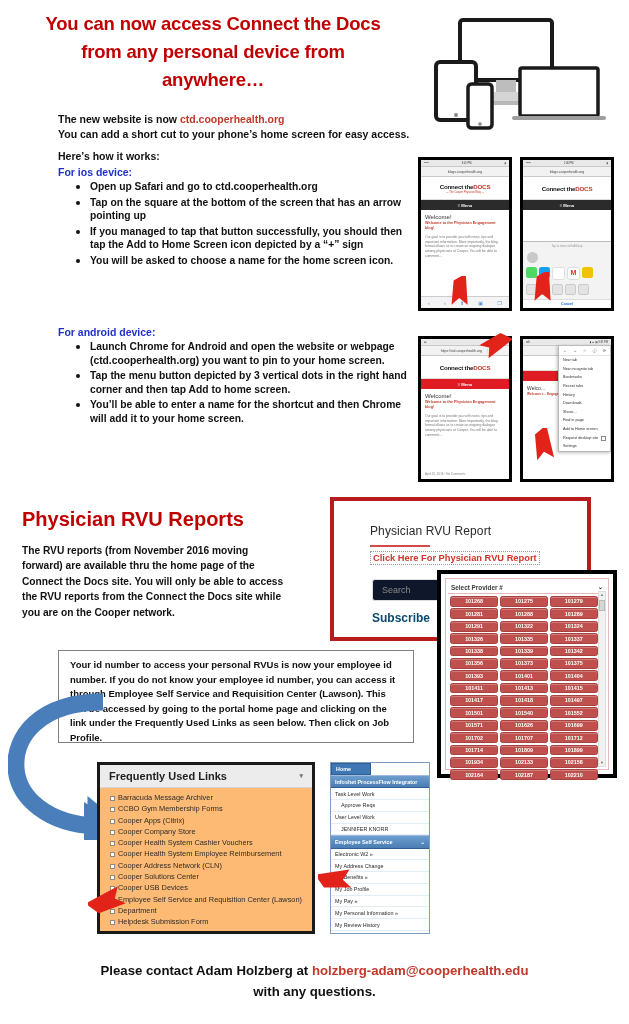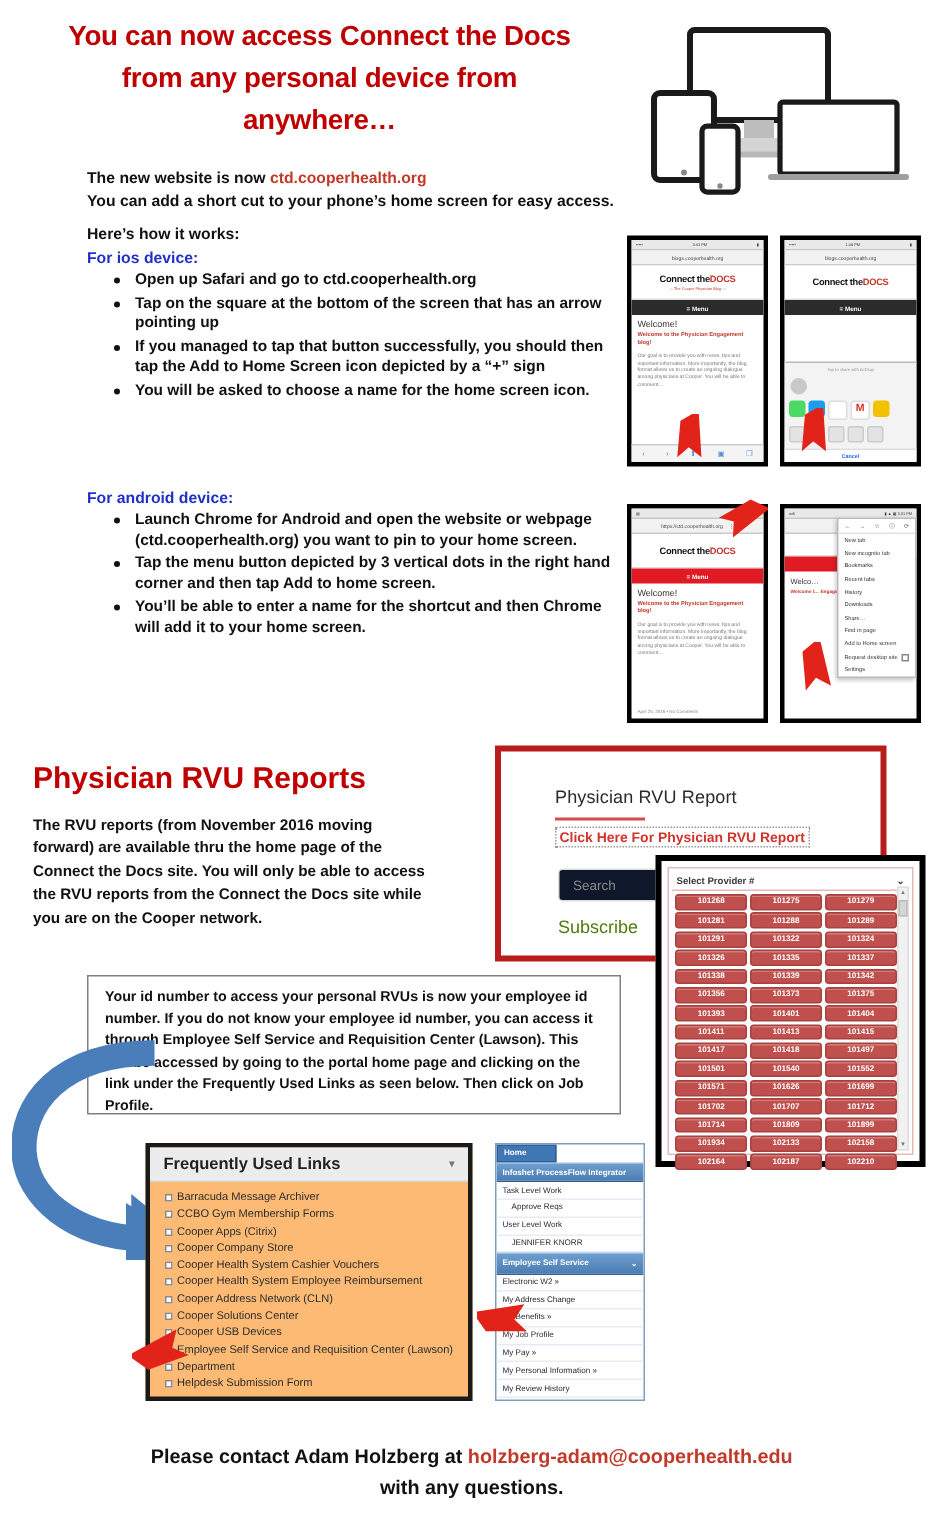--- a/index.html
+++ b/index.html
@@ -90,21 +90,21 @@
 
   
   .rvupanel{position:absolute;left:298px;top:497px;width:253px;height:136px;background:#fff;border:4px solid #b91c1c;margin-left:32px;}
   .rvupanel h3{margin:0;font-size:12px;font-weight:normal;color:#2a2a2a;
     position:absolute;left:36px;top:23px;letter-spacing:.1px;}
   .rvupanel .rule{position:absolute;left:36px;top:44px;width:60px;height:2px;background:#d84a4a;}
   .rvupanel .clicklink{position:absolute;left:36px;top:50px;font-size:9.3px;font-weight:bold;color:#d0342c;
     border:1px dotted #999;padding:1px 2px;}
   .rvupanel .searchbox{position:absolute;left:38px;top:78px;width:140px;height:20px;border:1px solid #ddd;
     border-radius:3px;background:#0f172a;color:#8a8a8a;font-size:9px;line-height:20px;padding-left:9px;}
-  .rvupanel .subscribe{position:absolute;left:38px;top:110px;font-size:12px;font-weight:normal;color:#4d7c0f;}
+  .rvupanel .subscribe{position:absolute;left:38px;top:110px;font-size:12px;font-weight:bold;color:#0c4a6e;}
 
   
   .provpanel{position:absolute;left:437px;top:570px;width:172px;height:200px;background:#fff;border:4px solid #000;}
   .provinner{position:absolute;inset:4px;border:1px solid #e7b9b9;background:#fff;padding:2px;}
   .provhead{font-size:6.4px;font-weight:bold;color:#3a3a3a;padding:2px 3px;border-bottom:1px solid #e7b9b9;
     display:flex;justify-content:space-between;align-items:center;}
   .provgrid{display:grid;grid-template-columns:repeat(3,1fr);gap:1.6px;padding:2px 8px 2px 2px;}
   .pcell{background:#c0504d;border:1px solid #a8413f;border-radius:2.5px;color:#fff;
      font-size:5.4px;text-align:center;padding:1.4px 0;font-weight:600;
      box-shadow:inset 0 1px 0 rgba(255,255,255,.25);}

